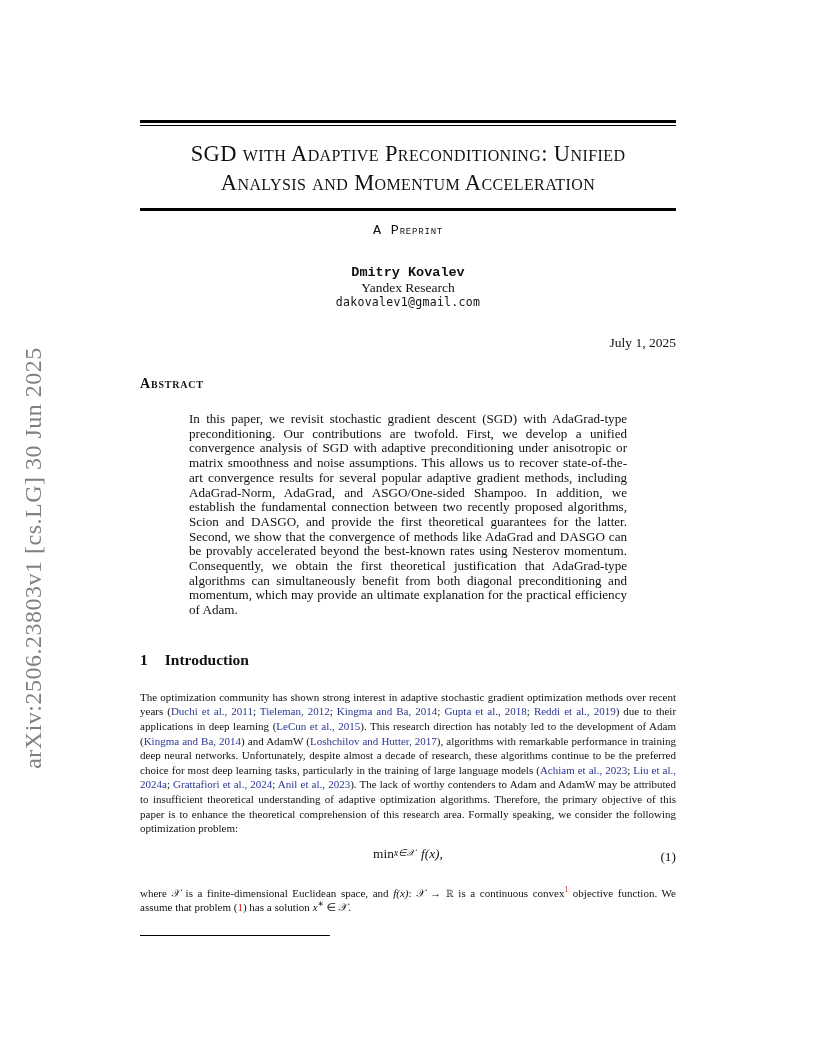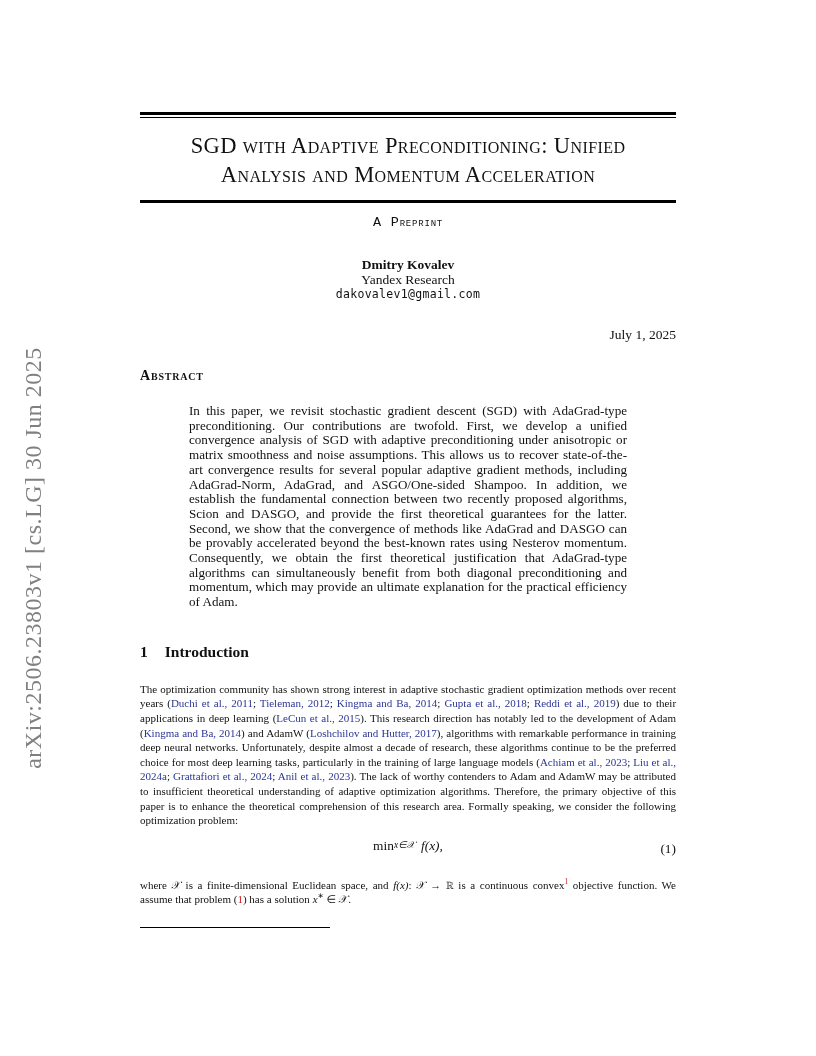--- a/index.html
+++ b/index.html
@@ -19,21 +19,21 @@
     transform:rotate(-90deg);
     transform-origin:center center;
     text-align:center;
     font-size:24px;
     color:var(--muted,#808080);
     letter-spacing:0.5px;
     white-space:nowrap;
   }
   .content{
     position:absolute;
-    left:140px;top:8px;
+    left:140px;top:16px;
     width:536px;
   }
   .rule-thick{height:3px;background:#000;margin-top:104px;}
   .rule-thin{height:1px;background:#000;margin-top:2px;}
   .title{
     margin:13px 8px 0 8px;
     font-size:22.5px;
     line-height:29px;
     font-weight:normal;
     font-variant:small-caps;
@@ -43,21 +43,21 @@
   .rule-single{height:3px;background:#000;margin-top:11px;}
   .preprint{
     margin-top:12px;
     text-align:center;
     font-variant:small-caps;
     font-size:13.5px;
     letter-spacing:0.8px;
     font-family:Liberation Mono, monospace;
   }
   .author-block{margin-top:27px;text-align:center;}
-  .author-name{font-weight:bold;font-size:13.5px;line-height:15px;}
+  .author-name{font-weight:bold;font-size:13.5px;line-height:15px;font-family:Liberation Mono, monospace;}
   .author-affil{font-size:13.5px;line-height:15px;}
   .author-email{
     font-family:"DejaVu Sans Mono","Liberation Mono",monospace;
     font-size:11.5px;line-height:15px;letter-spacing:0.3px;
   }
   .date{margin-top:25px;text-align:right;font-size:13.5px;}
   .abs-heading{
     margin-top:25px;
     font-variant:small-caps;font-weight:bold;
     font-size:14px;letter-spacing:0.8px;

